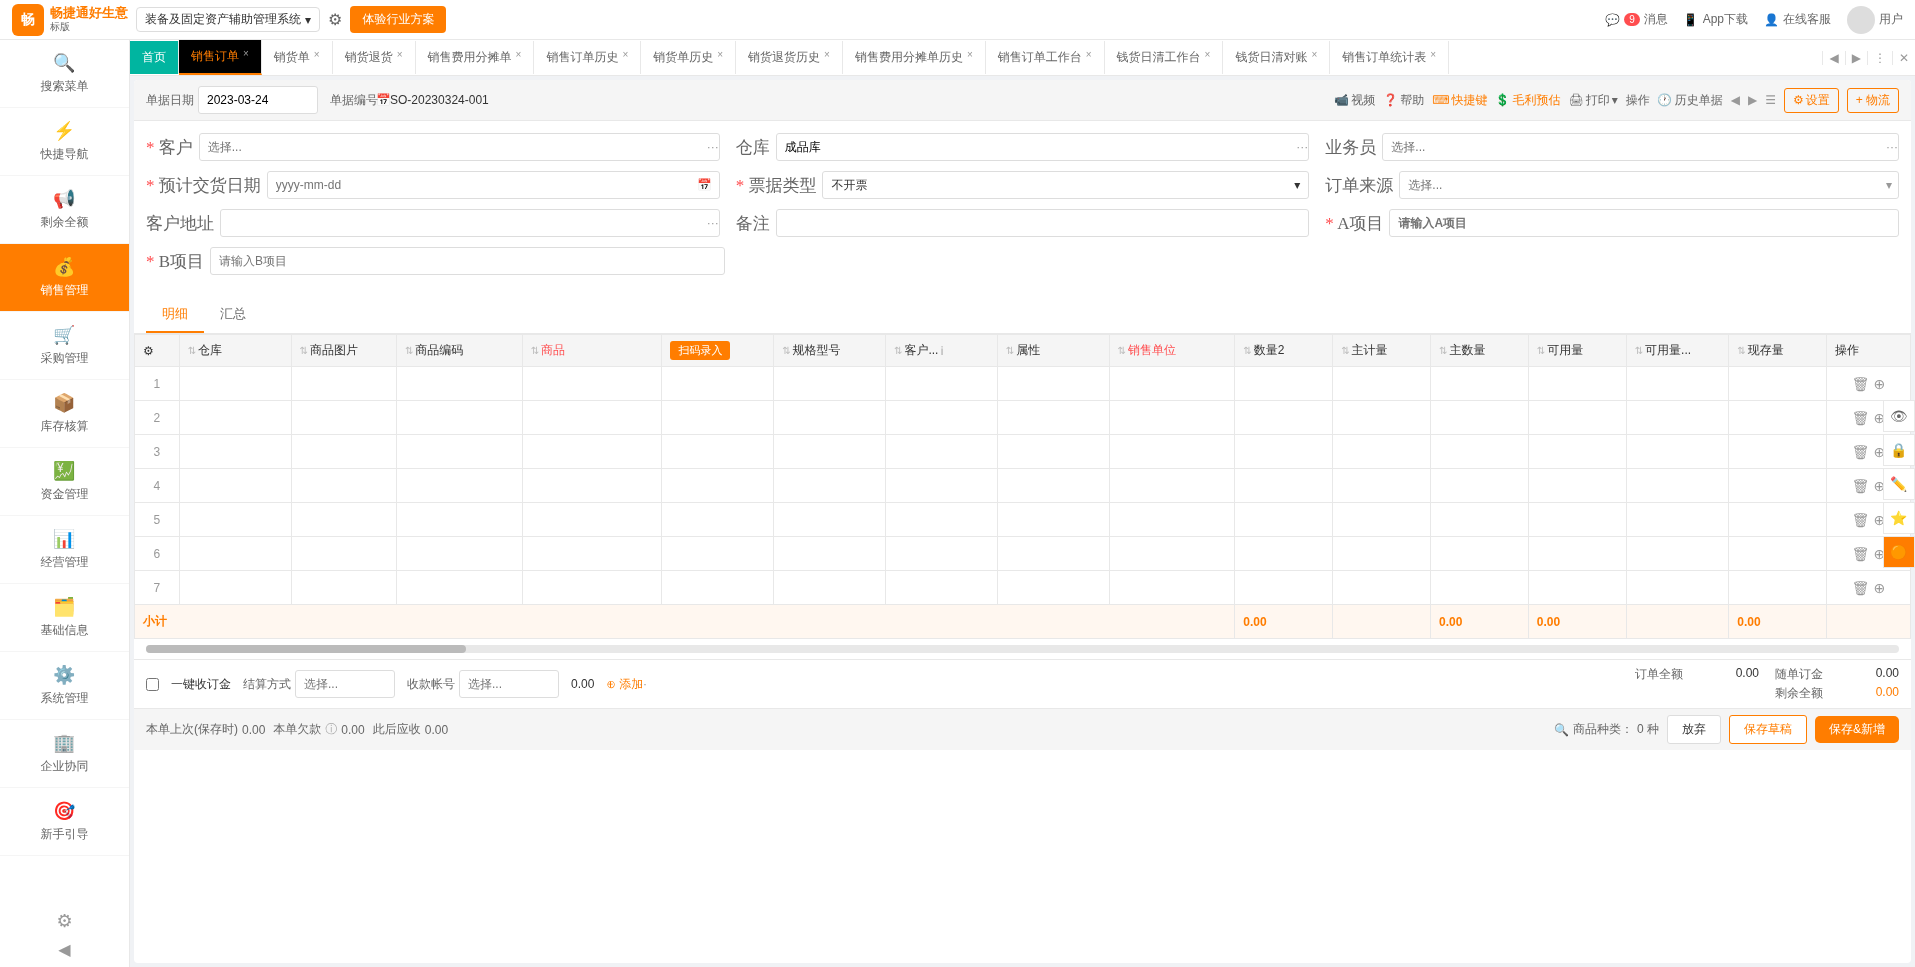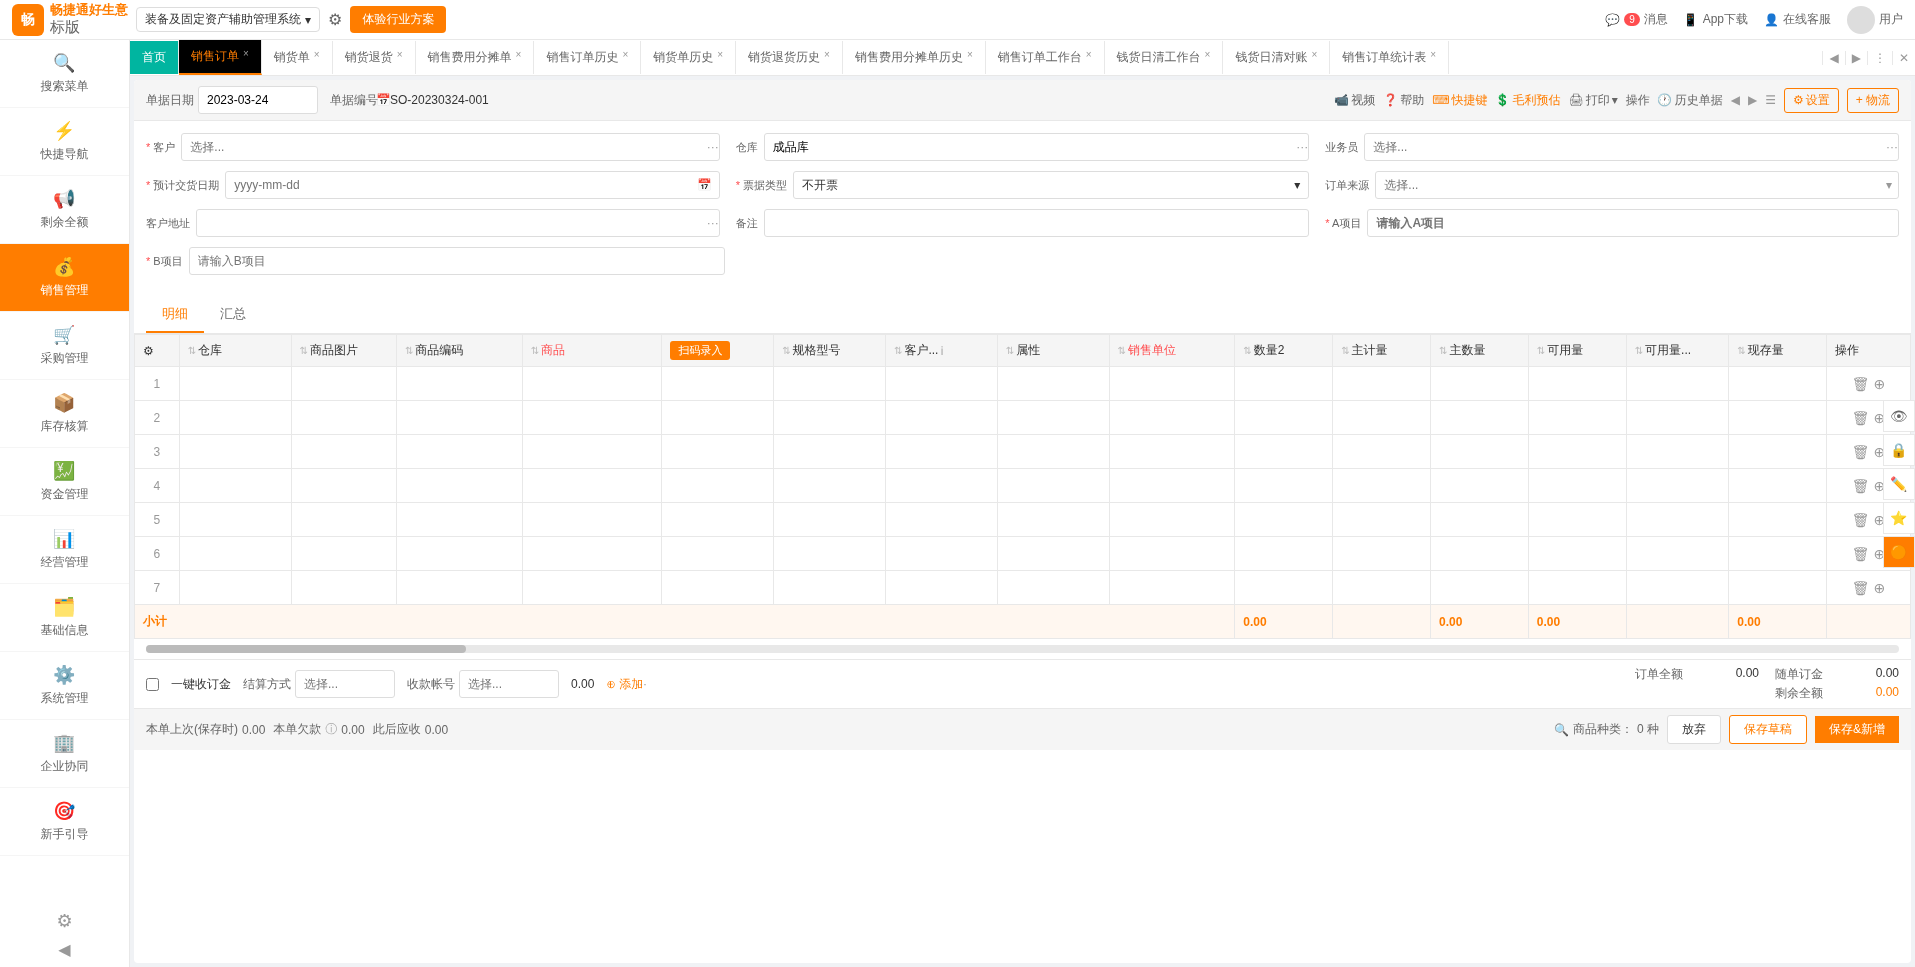--- a/index.html
+++ b/index.html
@@ -4,21 +4,21 @@
   <style>
     * { box-sizing: border-box; margin: 0; padding: 0; }
     body { font-family: 'Microsoft YaHei', Arial, sans-serif; font-size: 12px; background: #f0f2f5; color: #333; overflow: hidden; }
     
     
     .top-bar { height: 40px; background: #fff; display: flex; align-items: center; padding: 0 12px; border-bottom: 1px solid #e8e8e8; justify-content: space-between; }
     .top-bar-left { display: flex; align-items: center; gap: 8px; }
     .brand-logo { display: flex; align-items: center; gap: 6px; }
     .brand-icon { width: 32px; height: 32px; background: #ff7d00; border-radius: 6px; display: flex; align-items: center; justify-content: center; color: white; font-size: 14px; font-weight: bold; }
     .brand-name { font-size: 13px; color: #ff7d00; font-weight: bold; line-height: 1.2; }
-    .brand-sub { font-size: 15px; color: #666; }
+    .brand-sub { font-size: 10px; color: #666; }
     .system-dropdown { display: flex; align-items: center; gap: 4px; cursor: pointer; border: 1px solid #ddd; border-radius: 4px; padding: 3px 8px; }
     .system-btn { background: #ff7d00; color: white; border: none; border-radius: 4px; padding: 5px 12px; cursor: pointer; font-size: 12px; }
     .top-bar-right { display: flex; align-items: center; gap: 16px; }
     .top-right-item { display: flex; align-items: center; gap: 4px; cursor: pointer; color: #666; font-size: 12px; }
     .badge { background: #ff4d4f; color: white; border-radius: 10px; padding: 1px 5px; font-size: 10px; }
     .avatar { width: 28px; height: 28px; background: #ddd; border-radius: 50%; display: flex; align-items: center; justify-content: center; font-size: 11px; }
 
     
     .main-layout { display: flex; height: calc(100vh - 40px); }
     
@@ -56,21 +56,21 @@
     
     
     .side-panel { position: fixed; right: 0; top: 50%; transform: translateY(-50%); display: flex; flex-direction: column; gap: 2px; z-index: 100; }
     .side-panel-btn { width: 32px; height: 32px; background: #fff; border: 1px solid #e8e8e8; display: flex; align-items: center; justify-content: center; cursor: pointer; font-size: 14px; color: #666; }
     .side-panel-btn.orange { background: #ff7d00; color: white; }
 
     
     .form-fields { padding: 12px; }
     .form-row { display: flex; align-items: center; gap: 16px; margin-bottom: 10px; flex-wrap: wrap; }
     .form-field { display: flex; align-items: center; gap: 6px; flex: 1; min-width: 200px; }
-    .form-label { font-size: 11px; color: #666; white-space: nowrap; }
+    .form-label { font-size: 17px; color: #666; white-space: nowrap; font-family: Liberation Serif, serif; }
     .form-select { flex: 1; height: 28px; border: 1px solid #ddd; border-radius: 3px; padding: 0 8px; font-size: 12px; background: #fff; display: flex; align-items: center; justify-content: space-between; cursor: pointer; }
     .dots { color: #999; cursor: pointer; margin-left: 4px; }
 
     
     .detail-tabs { display: flex; padding: 0 12px; border-bottom: 1px solid #e8e8e8; background: #fff; }
     .detail-tab { padding: 8px 16px; cursor: pointer; font-size: 13px; color: #666; border-bottom: 2px solid transparent; }
     .detail-tab.active { color: #ff7d00; border-bottom: 2px solid #ff7d00; font-weight: normal; }
 
     
     .data-table-wrapper { overflow: auto; }
@@ -106,21 +106,21 @@
     .order-summary-val { color: #333; min-width: 60px; text-align: right; }
     .order-summary-val.highlight { color: #ff7d00; }
 
     
     .footer-bar { display: flex; align-items: center; justify-content: space-between; padding: 6px 12px; background: #f5f5f5; border-top: 1px solid #e8e8e8; font-size: 12px; }
     .footer-left { display: flex; gap: 8px; color: #666; }
     .footer-right { display: flex; align-items: center; gap: 8px; }
     .footer-item { display: flex; align-items: center; gap: 4px; }
     .btn-discard { border: 1px solid #ddd; background: #fff; color: #333; padding: 5px 14px; border-radius: 3px; cursor: pointer; font-size: 12px; }
     .btn-draft { border: 1px solid #ff7d00; background: #fff; color: #ff7d00; padding: 5px 14px; border-radius: 3px; cursor: pointer; font-size: 12px; }
-    .btn-save { background: #ff7d00; color: white; border: none; padding: 5px 14px; border-radius: 0; cursor: pointer; font-size: 12px; }
+    .btn-save { background: #ff7d00; color: white; border: none; padding: 5px 14px; border-radius: 5px; cursor: pointer; font-size: 12px; }
     .info-icon { color: #aaa; cursor: pointer; }
     .goods-count { display: flex; align-items: center; gap: 4px; color: #666; cursor: pointer; }
 
     .th-sortable { display: flex; align-items: center; gap: 2px; }
     .sort-icon { color: #bbb; font-size: 10px; }
     .col-gear { text-align: center; }
 
     .form-input-group { display: flex; align-items: center; flex: 1; border: 1px solid #ddd; border-radius: 3px; height: 28px; background: #fff; }
     .form-input-group input { border: none; outline: none; flex: 1; padding: 0 8px; font-size: 12px; height: 100%; background: transparent; }
     .calendar-icon { padding: 0 6px; color: #999; cursor: pointer; }

